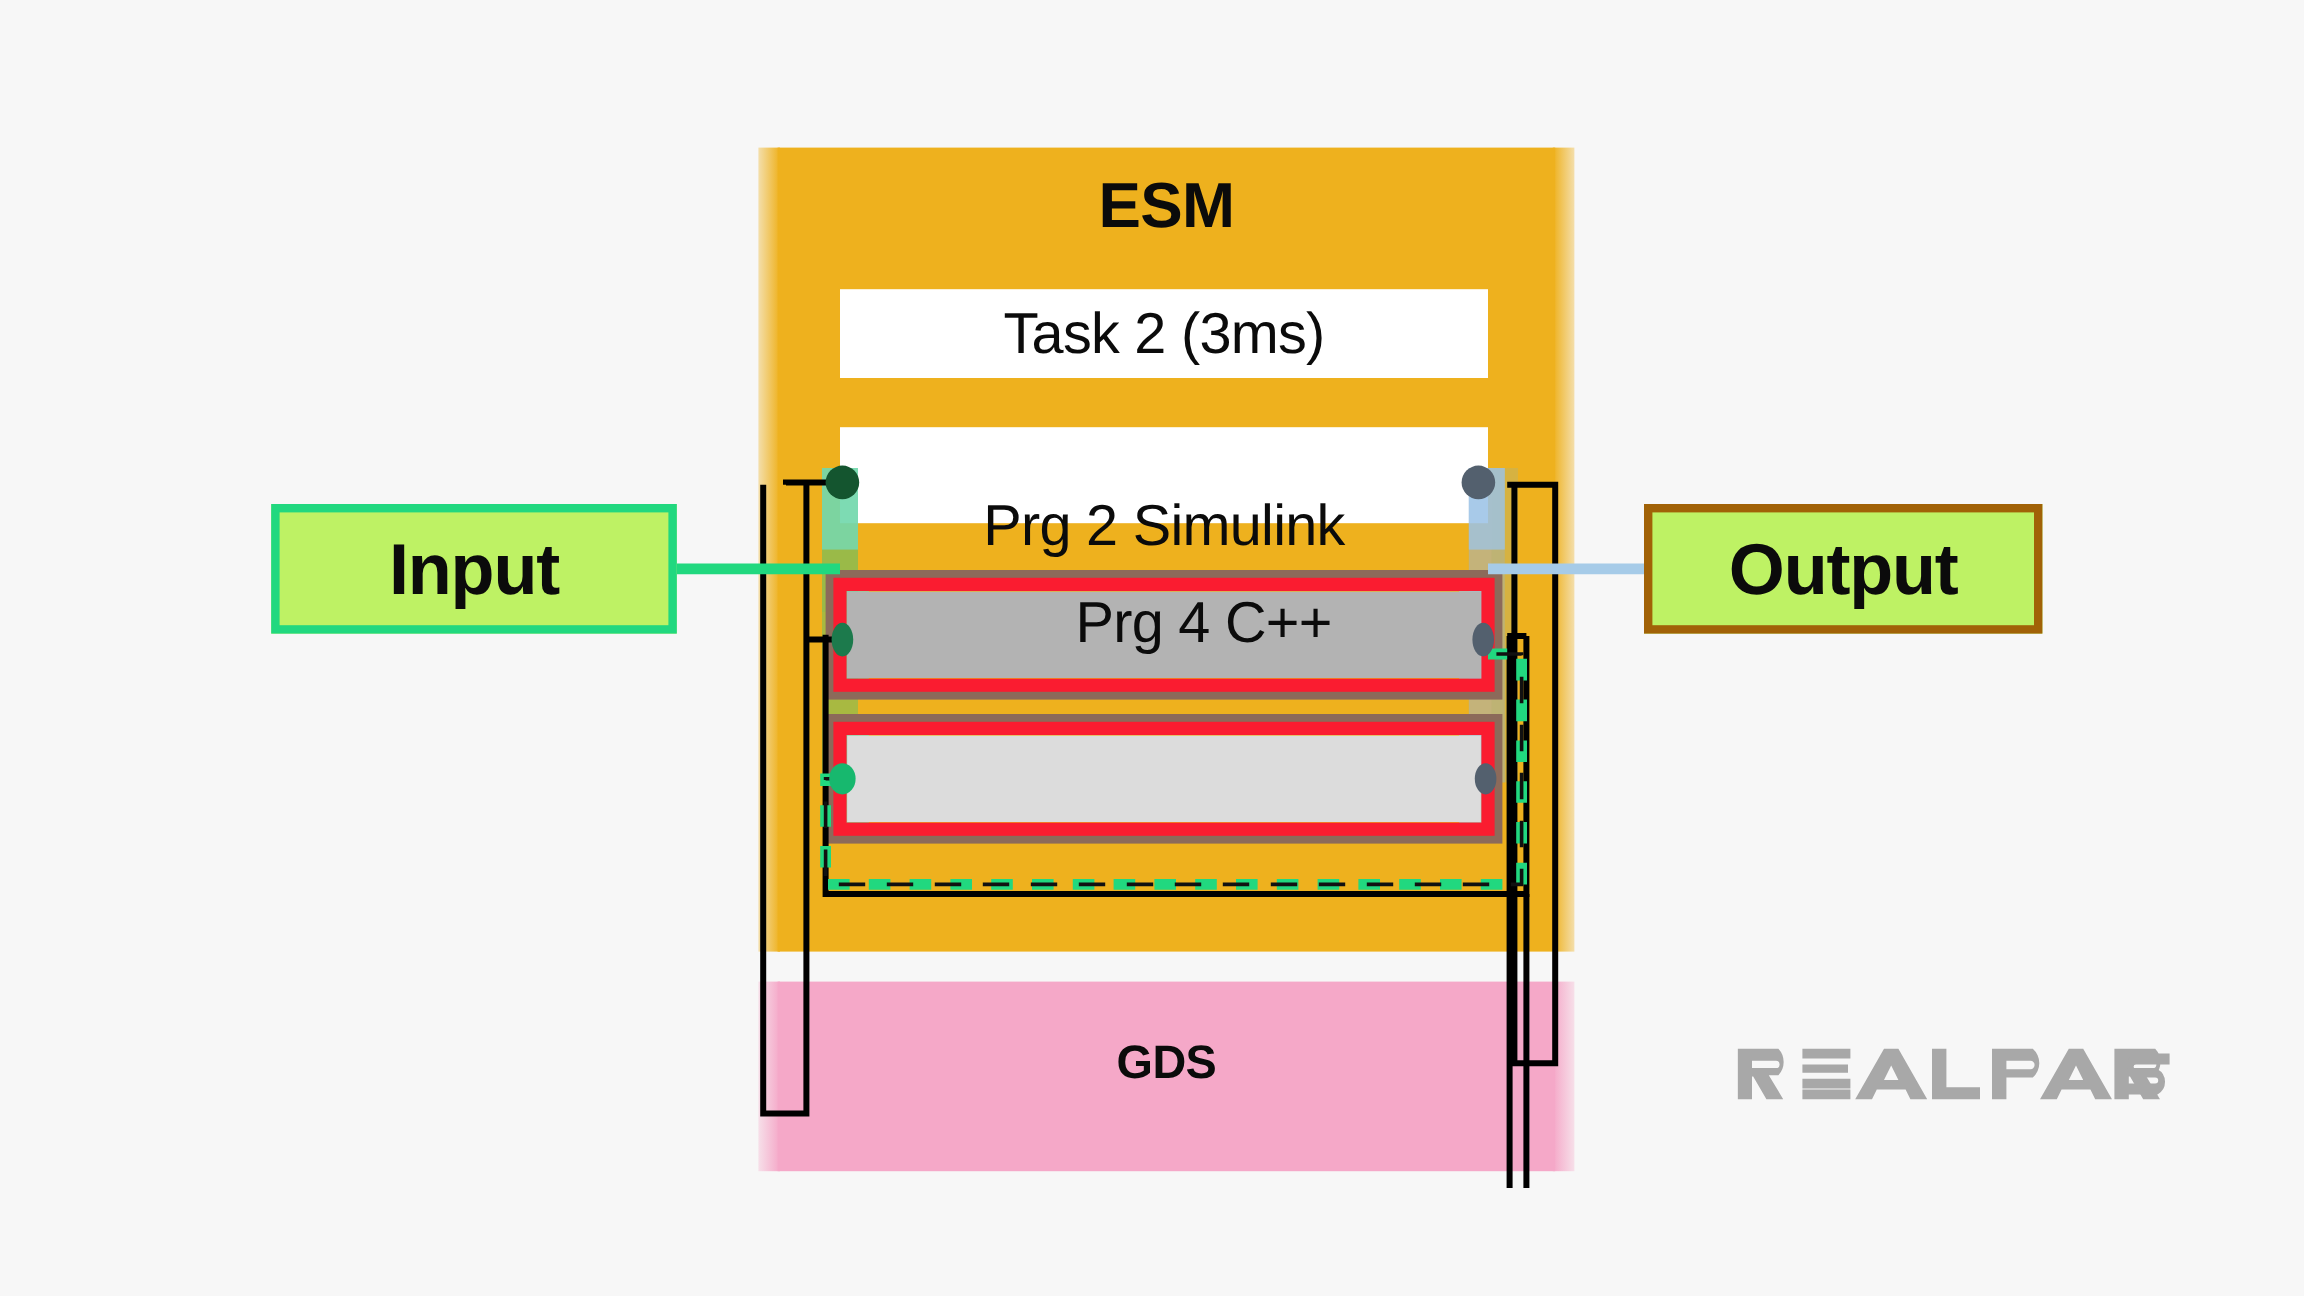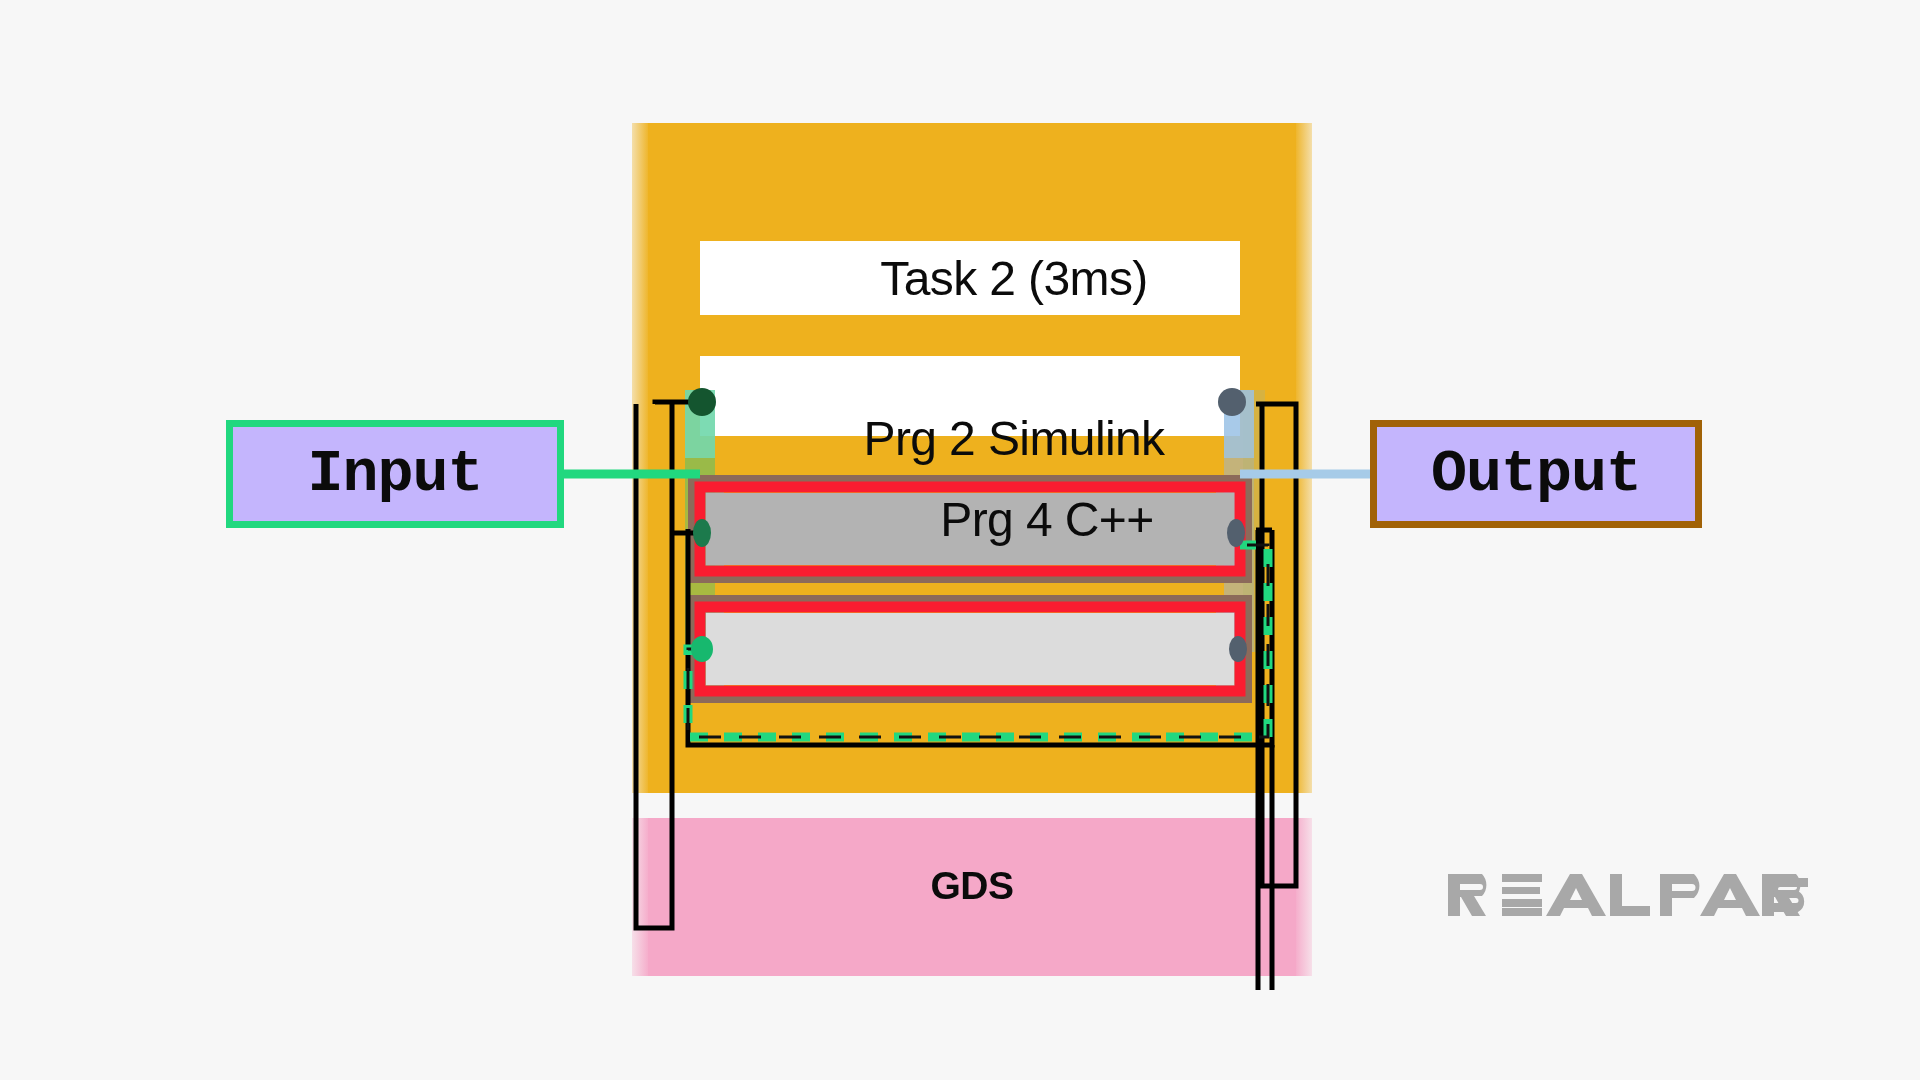--- a/index.html
+++ b/index.html
@@ -49,40 +49,38 @@
   
   .rowtext {
     position: absolute;
     display: flex;
     align-items: center;
     justify-content: center;
     color: #0b0b0b;
     white-space: nowrap;
     font-size: 48px;
     letter-spacing: -0.6px;
-    padding-left: 44px;
   }
   #task2-text   { left: 700px; top: 246px; width: 540px; height: 64px; }
   #prg2-text    { left: 700px; top: 366px; width: 540px; height: 64px; margin-top: 40px; }
   #prg4-text    { left: 733px; top: 487px; width: 540px; height: 64px; }
   #prg5-text    { left: 700px; top: 607px; width: 540px; height: 64px; }
 
   
   .io-box {
     position: absolute;
     display: flex;
     align-items: center;
     justify-content: center;
-    background: #c4b5fd;
+    background: #bef264;
     font-size: 60px;
     font-weight: bold;
     color: #0b0b0b;
     letter-spacing: -1px;
     box-sizing: border-box;
-    font-family: Liberation Mono, monospace;
   }
   #input-box {
     left: 226px; top: 420px; width: 338px; height: 108px;
     border: 7px solid #21d87f;
   }
   #output-box {
     left: 1370px; top: 420px; width: 332px; height: 108px;
     border: 7px solid #a16207;
   }
 
@@ -212,20 +210,21 @@
       <circle cx="702" cy="402" r="14" fill="#14552f"></circle>
       <circle cx="1232" cy="402" r="14" fill="#53606e"></circle>
       <ellipse cx="702" cy="533" rx="9" ry="14" fill="#1c7a4c"></ellipse>
       <ellipse cx="1236" cy="533" rx="9" ry="14" fill="#53606e"></ellipse>
       <ellipse cx="702" cy="649" rx="11" ry="13" fill="#17b86e"></ellipse>
       <ellipse cx="1238" cy="649" rx="9" ry="13" fill="#53606e"></ellipse>
     </g>
 
   </svg>
 
+  <div class="lbl" id="esm-title">ESM</div>
 
   <div class="lbl" id="gds-title">GDS</div>
 
   <div class="rowtext" id="task2-text">Task 2 (3ms)</div>
 
   <div class="rowtext" id="prg2-text">Prg 2 Simulink</div>
 
   <div class="rowtext" id="prg4-text">Prg 4 C++</div>
 
 

